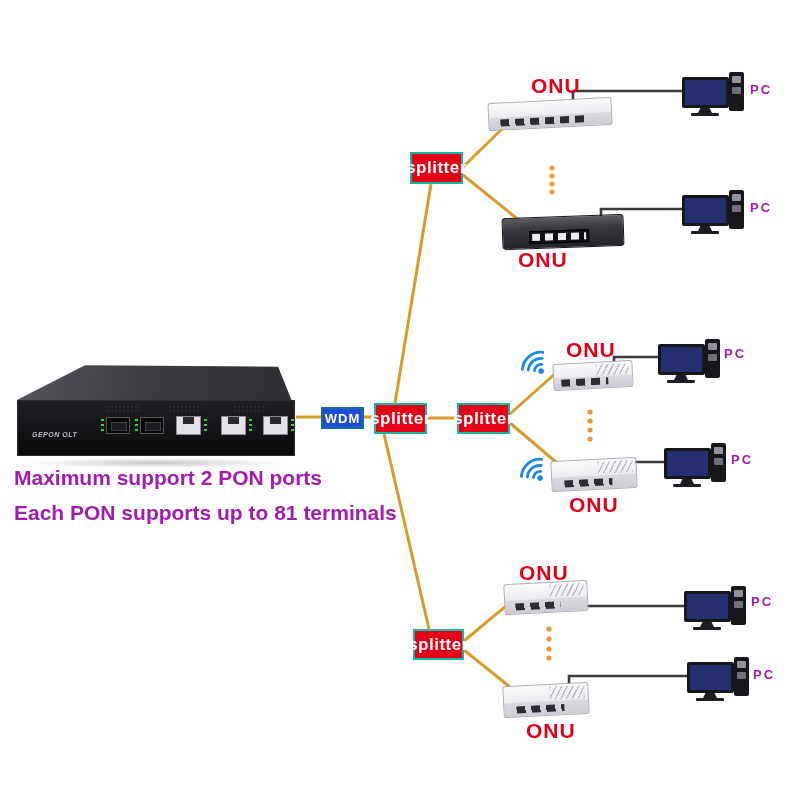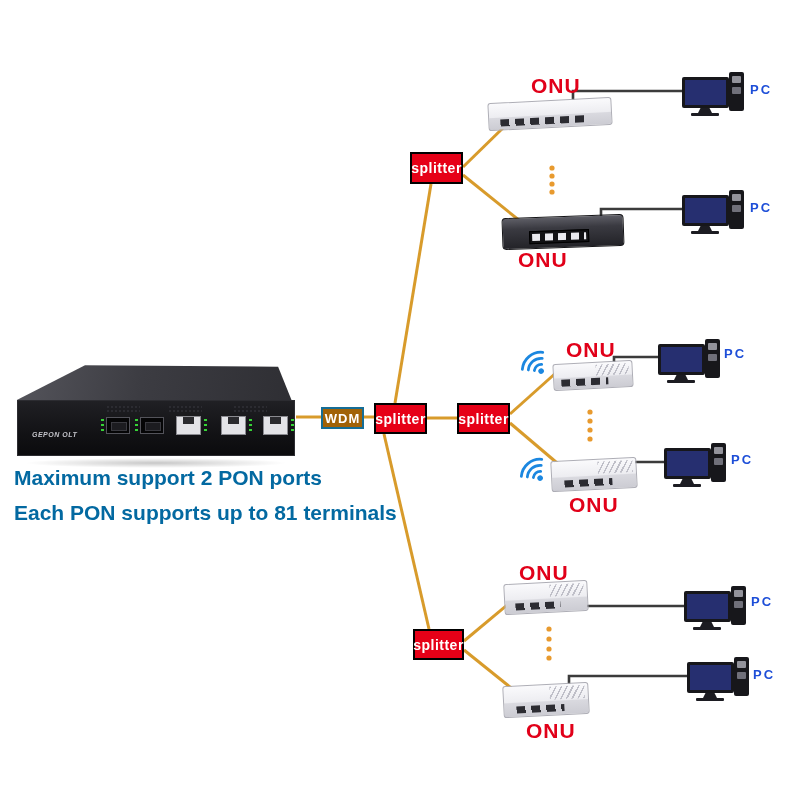--- a/index.html
+++ b/index.html
@@ -8,44 +8,44 @@
     font-family:"Liberation Sans",sans-serif;
   }
   
   svg.wires{position:absolute;left:0;top:0;width:800px;height:800px;z-index:1;}
   
   .olt-title{
     position:absolute;left:92px;top:314px;width:124px;text-align:center;
     color:#e10019;font-size:40px;font-weight:bold;letter-spacing:1px;z-index:5;
   }
   .note{
-    position:absolute;left:14px;color:#0369a1;font-size:21px;font-weight:bold;
+    position:absolute;left:14px;color:#a21caf;font-size:21px;font-weight:bold;
     white-space:nowrap;z-index:5;
   }
   .note1{top:466px;}
   .note2{top:501px;}
   .onu-label{
     position:absolute;color:#e10019;font-size:21px;font-weight:bold;
     letter-spacing:1px;z-index:6;white-space:nowrap;
   }
   .pc-label{
-    position:absolute;color:#1d4ed8;font-size:13px;font-weight:bold;
+    position:absolute;color:#a21caf;font-size:13px;font-weight:bold;
     letter-spacing:2px;z-index:6;white-space:nowrap;
   }
   
   .nodebox{
     position:absolute;display:flex;align-items:center;justify-content:center;
     color:#ffffff;font-weight:bold;z-index:4;box-sizing:border-box;
   }
   .wdm{
     left:321px;top:407px;width:43px;height:22px;font-size:13px;
-    background:#a16207;border:2px solid #156d96;letter-spacing:1px;
+    background:#1d4ed8;border:2px solid #156d96;letter-spacing:1px;
   }
   .splitter{
-    background:#e60017;border:2px solid #000000;font-size:14px;letter-spacing:.5px;
+    background:#e60017;border:2px solid #14b8a6;font-size:17px;letter-spacing:.5px;
   }
   .splitter.sp-main{left:374px;top:403px;width:53px;height:31px;}
   .splitter.sp-mid {left:457px;top:403px;width:53px;height:31px;}
   .splitter.sp-top {left:410px;top:152px;width:53px;height:32px;}
   .splitter.sp-bot {left:413px;top:629px;width:51px;height:31px;}
   
   .olt-device{position:absolute;left:14px;top:362px;width:284px;height:100px;z-index:3;}
   .olt-top{
     position:absolute;left:0;top:0;width:284px;height:40px;
     background:linear-gradient(100deg,#55555c 0%,#3c3c42 45%,#2e2e33 100%);

